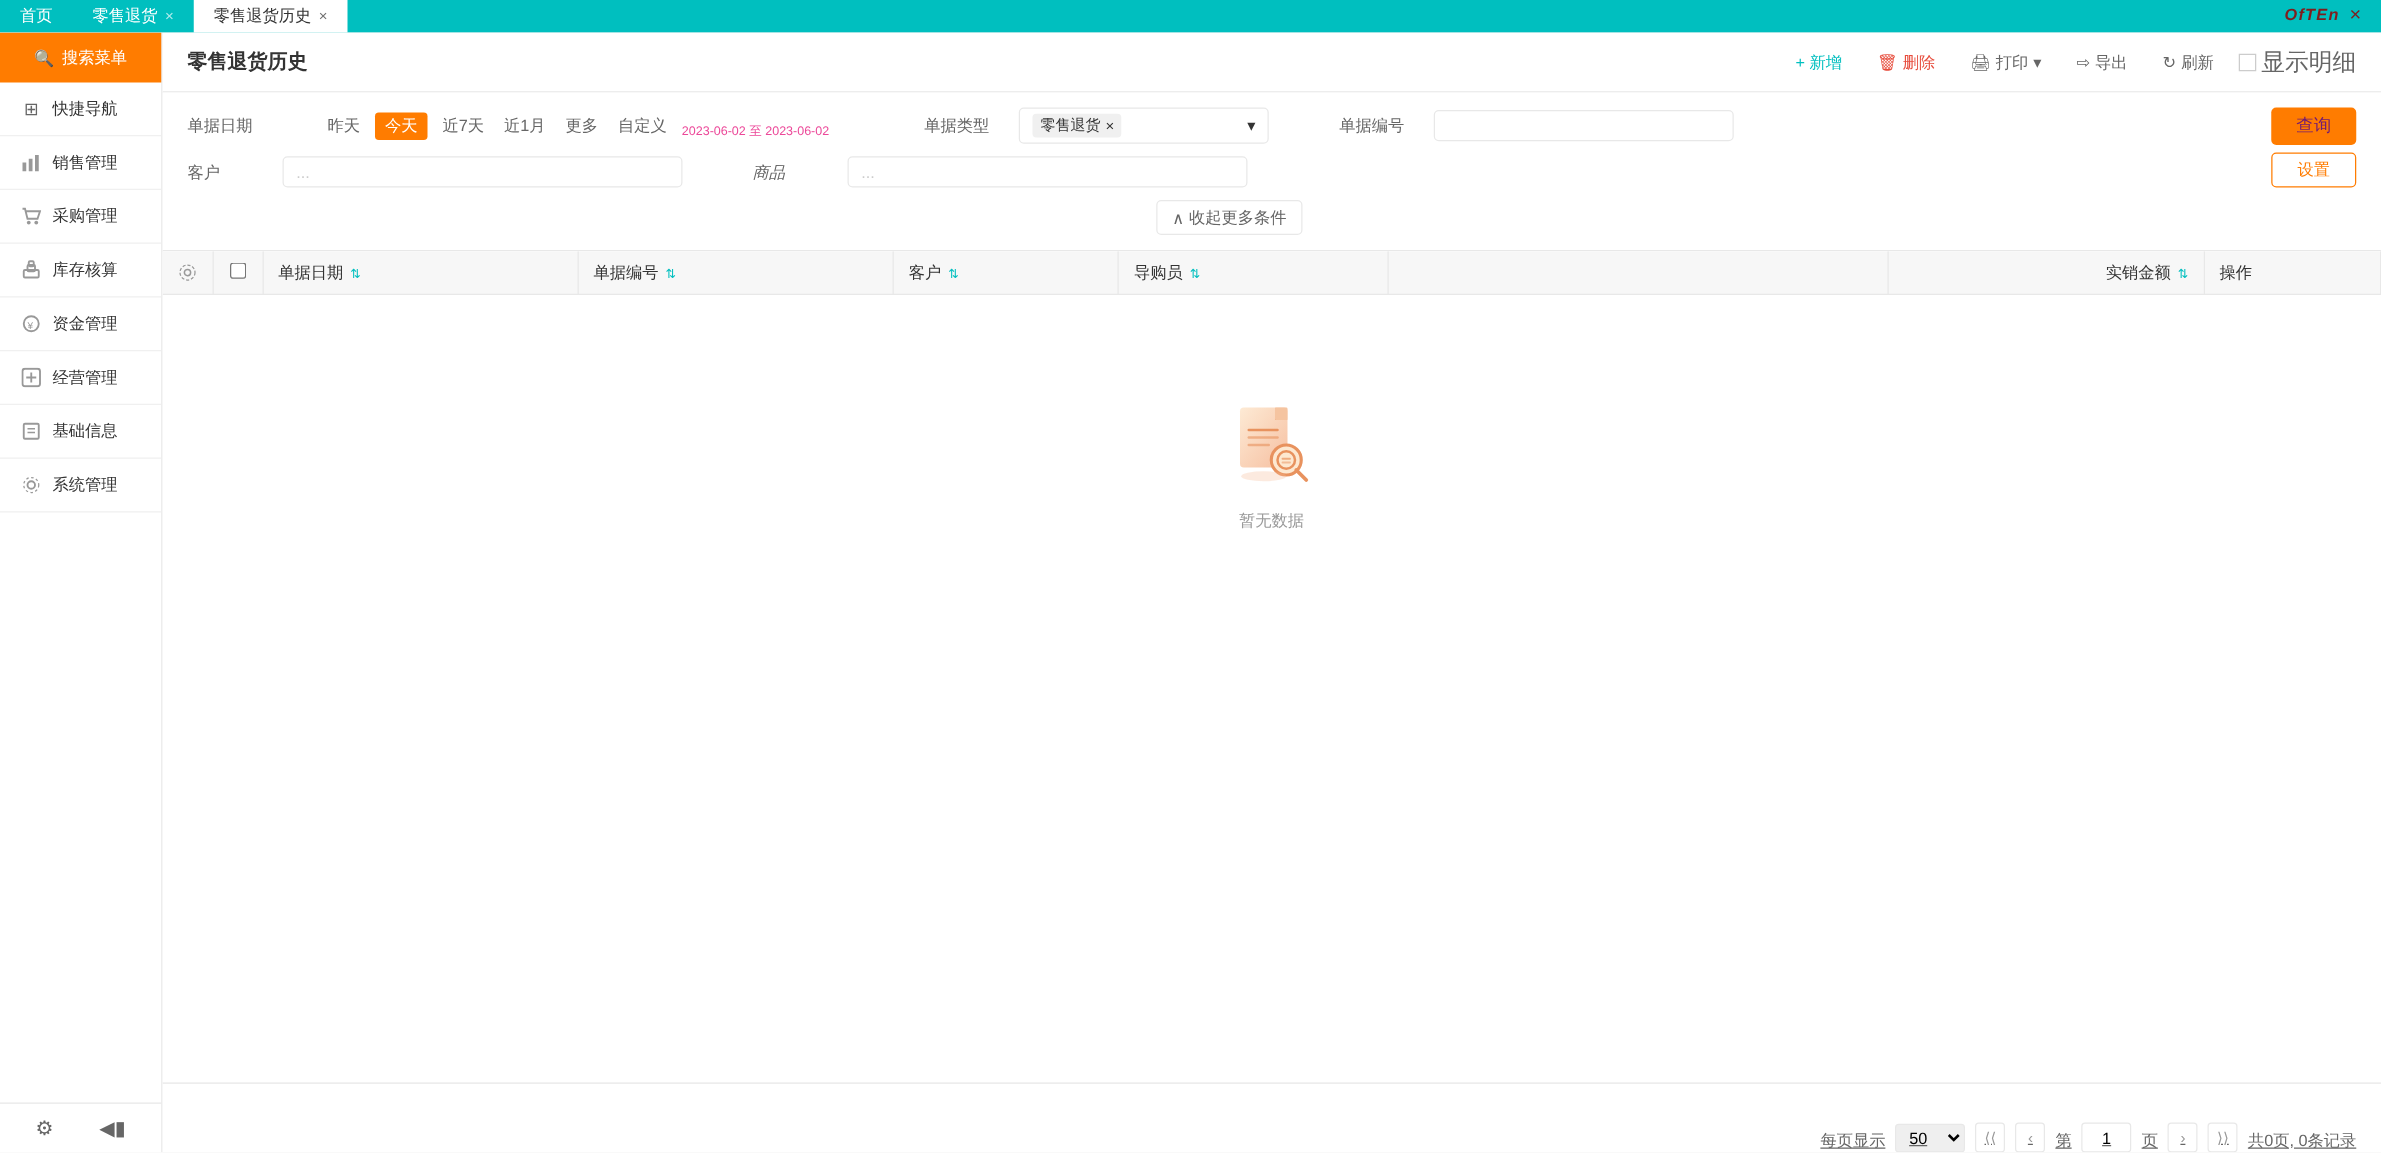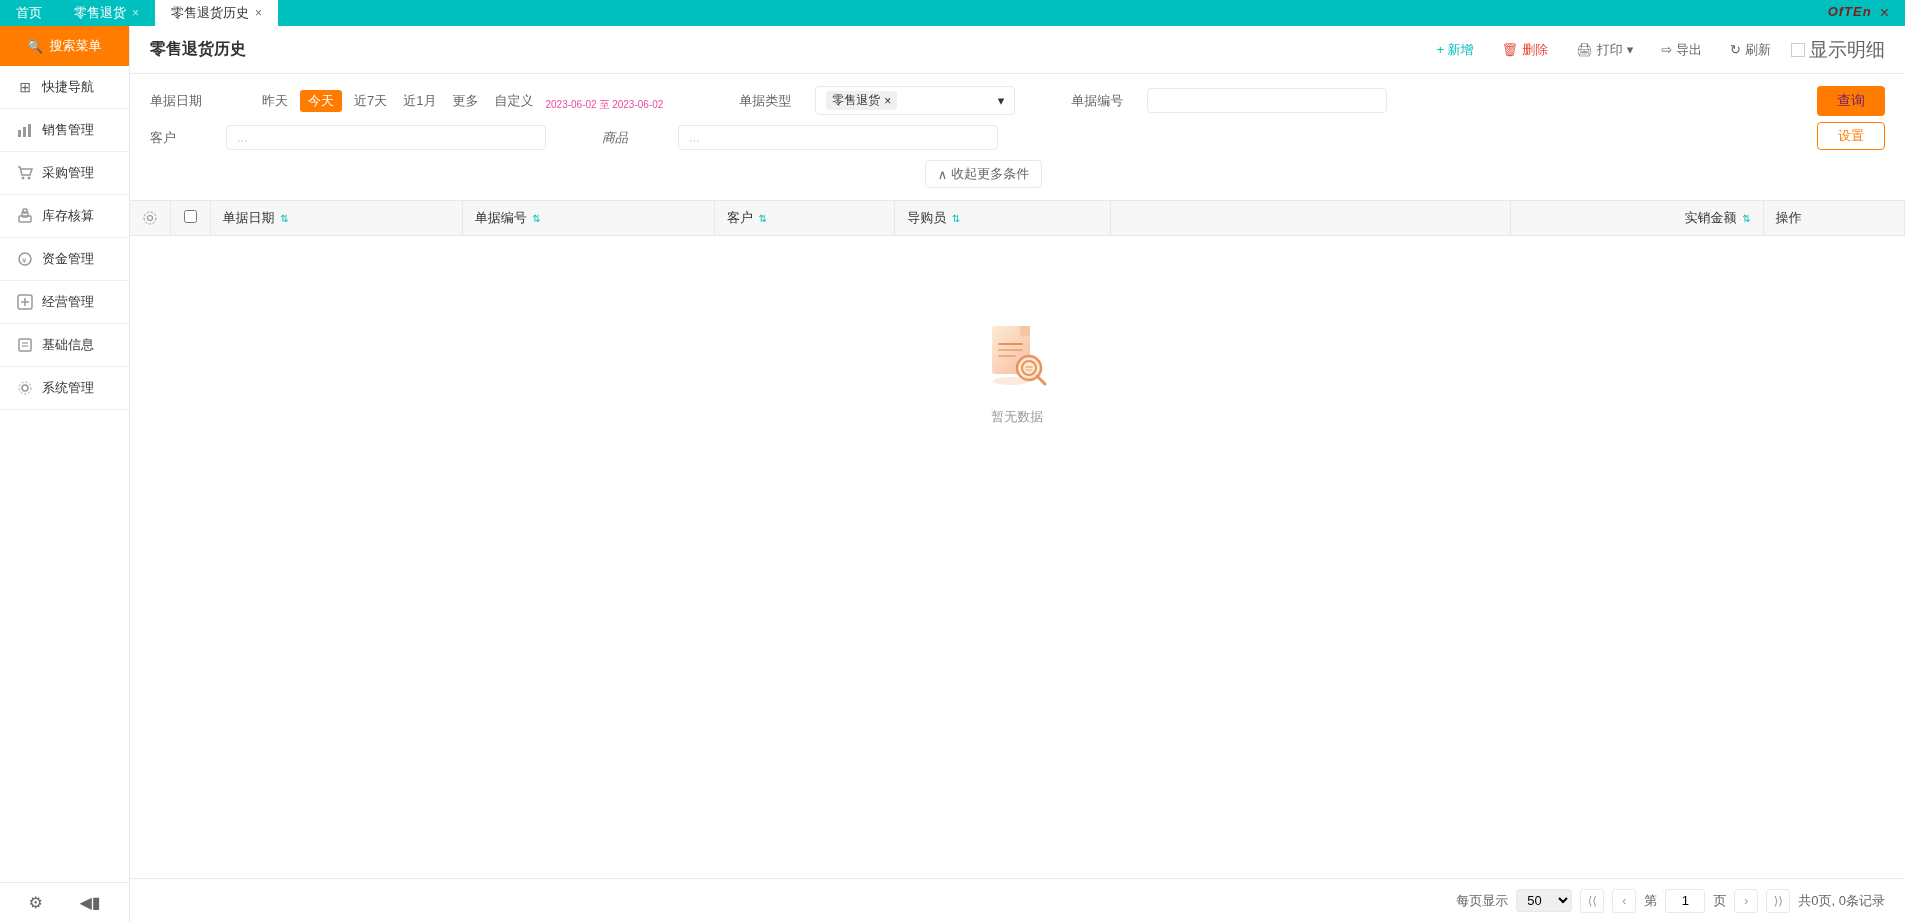--- a/index.html
+++ b/index.html
@@ -348,31 +348,32 @@
       font-size: 13px;
       gap: 12px;
     }
     .empty-icon {
       width: 80px;
       height: 80px;
     }
 
     
     .pagination {
-      height: 44px;
+      height: 56px;
       background: #fff;
       border-top: 1px solid #e8e8e8;
       display: flex;
-      align-items: center;
+      align-items: flex-end;
       justify-content: flex-end;
       padding: 0 20px;
       gap: 8px;
       font-size: 13px;
       color: #666;
       flex-shrink: 0;
+      text-decoration: underline;
     }
     .page-size-select {
       border: 1px solid #e8e8e8;
       border-radius: 3px;
       padding: 2px 6px;
       font-size: 13px;
       outline: none;
       cursor: pointer;
     }
     .page-nav-btn {

